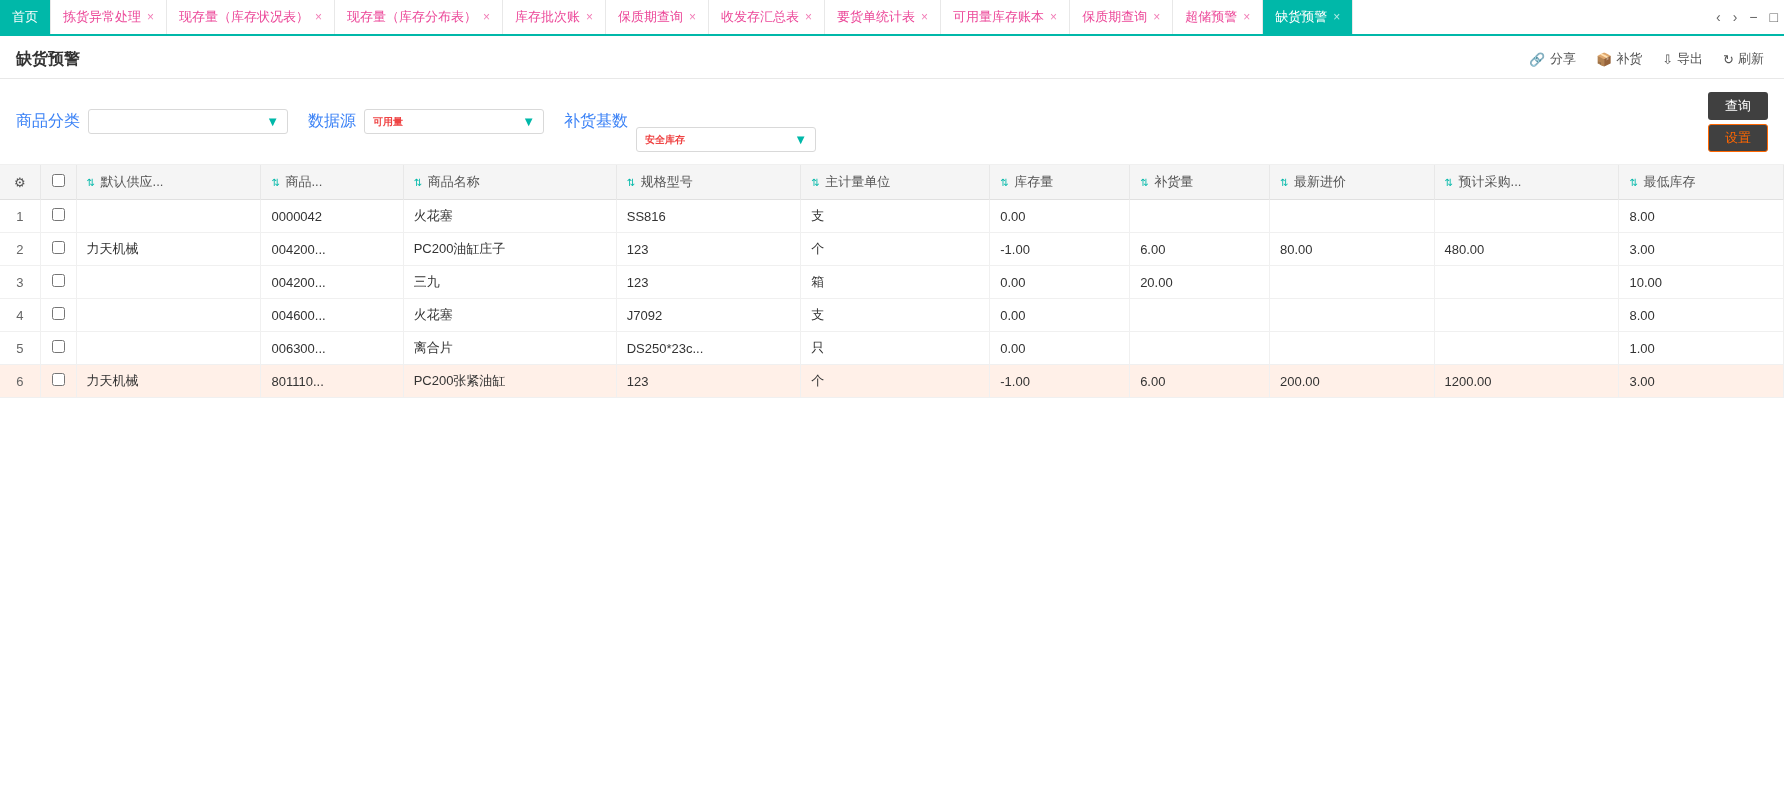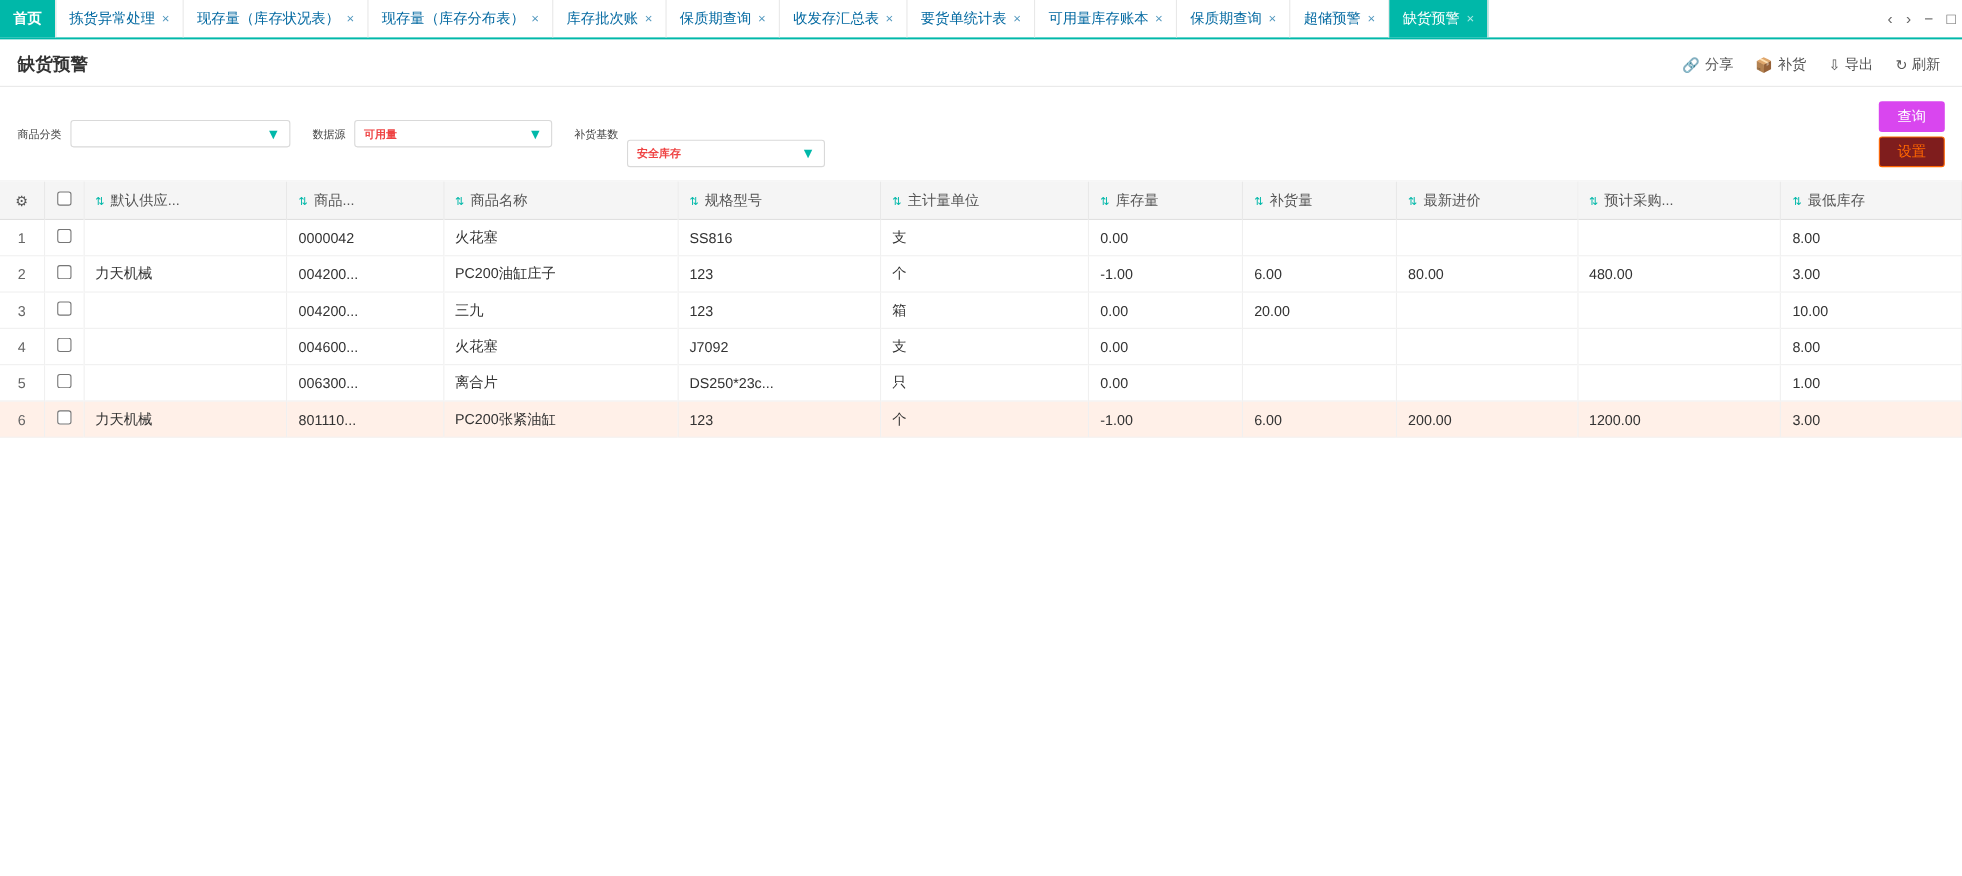--- a/index.html
+++ b/index.html
@@ -15,39 +15,39 @@
       overflow: hidden;
     }
     .nav-tab {
       display: flex;
       align-items: center;
       padding: 0 12px;
       height: 36px;
       white-space: nowrap;
       cursor: pointer;
       font-size: 13px;
-      color: #0369a1;
+      color: #ec4899;
       border-right: 1px solid #e8e8e8;
       position: relative;
       flex-shrink: 0;
     }
     .nav-tab.active {
       background: #00b8a9;
       color: #fff;
     }
     .nav-tab .close-btn {
       margin-left: 6px;
       font-size: 12px;
       cursor: pointer;
       opacity: 0.7;
     }
     .nav-tab.home {
       background: #00b8a9;
       color: #fff;
-      font-weight: bold;
+      font-weight: normal;
     }
     .nav-arrows {
       display: flex;
       align-items: center;
       margin-left: auto;
       flex-shrink: 0;
     }
     .nav-arrows button {
       background: none;
       border: none;
@@ -100,23 +100,23 @@
       padding: 12px 16px;
       gap: 20px;
       border-bottom: 1px solid #f0f0f0;
     }
     .filter-group {
       display: flex;
       align-items: center;
       gap: 8px;
     }
     .filter-label {
-      color: #404040;
+      color: #3b82f6;
       white-space: nowrap;
-      font-size: 10px;
+      font-size: 16px;
     }
     .filter-select {
       display: flex;
       align-items: center;
       border: 1px solid #d9d9d9;
       border-radius: 3px;
       padding: 4px 8px;
       min-width: 200px;
       cursor: pointer;
       background: #fff;
@@ -130,30 +130,30 @@
       font-size: 10px;
       font-weight: bold;
     }
     .filter-actions {
       margin-left: auto;
       display: flex;
       flex-direction: column;
       gap: 4px;
     }
     .btn-query {
-      background: #d946ef;
+      background: #404040;
       color: #fff;
       border: none;
       border-radius: 3px;
       padding: 5px 16px;
       cursor: pointer;
       font-size: 13px;
     }
     .btn-settings {
-      background: #7f1d1d;
+      background: #404040;
       color: #f60;
       border: 1px solid #f60;
       border-radius: 3px;
       padding: 4px 16px;
       cursor: pointer;
       font-size: 13px;
     }
 
     
     .table-container {

